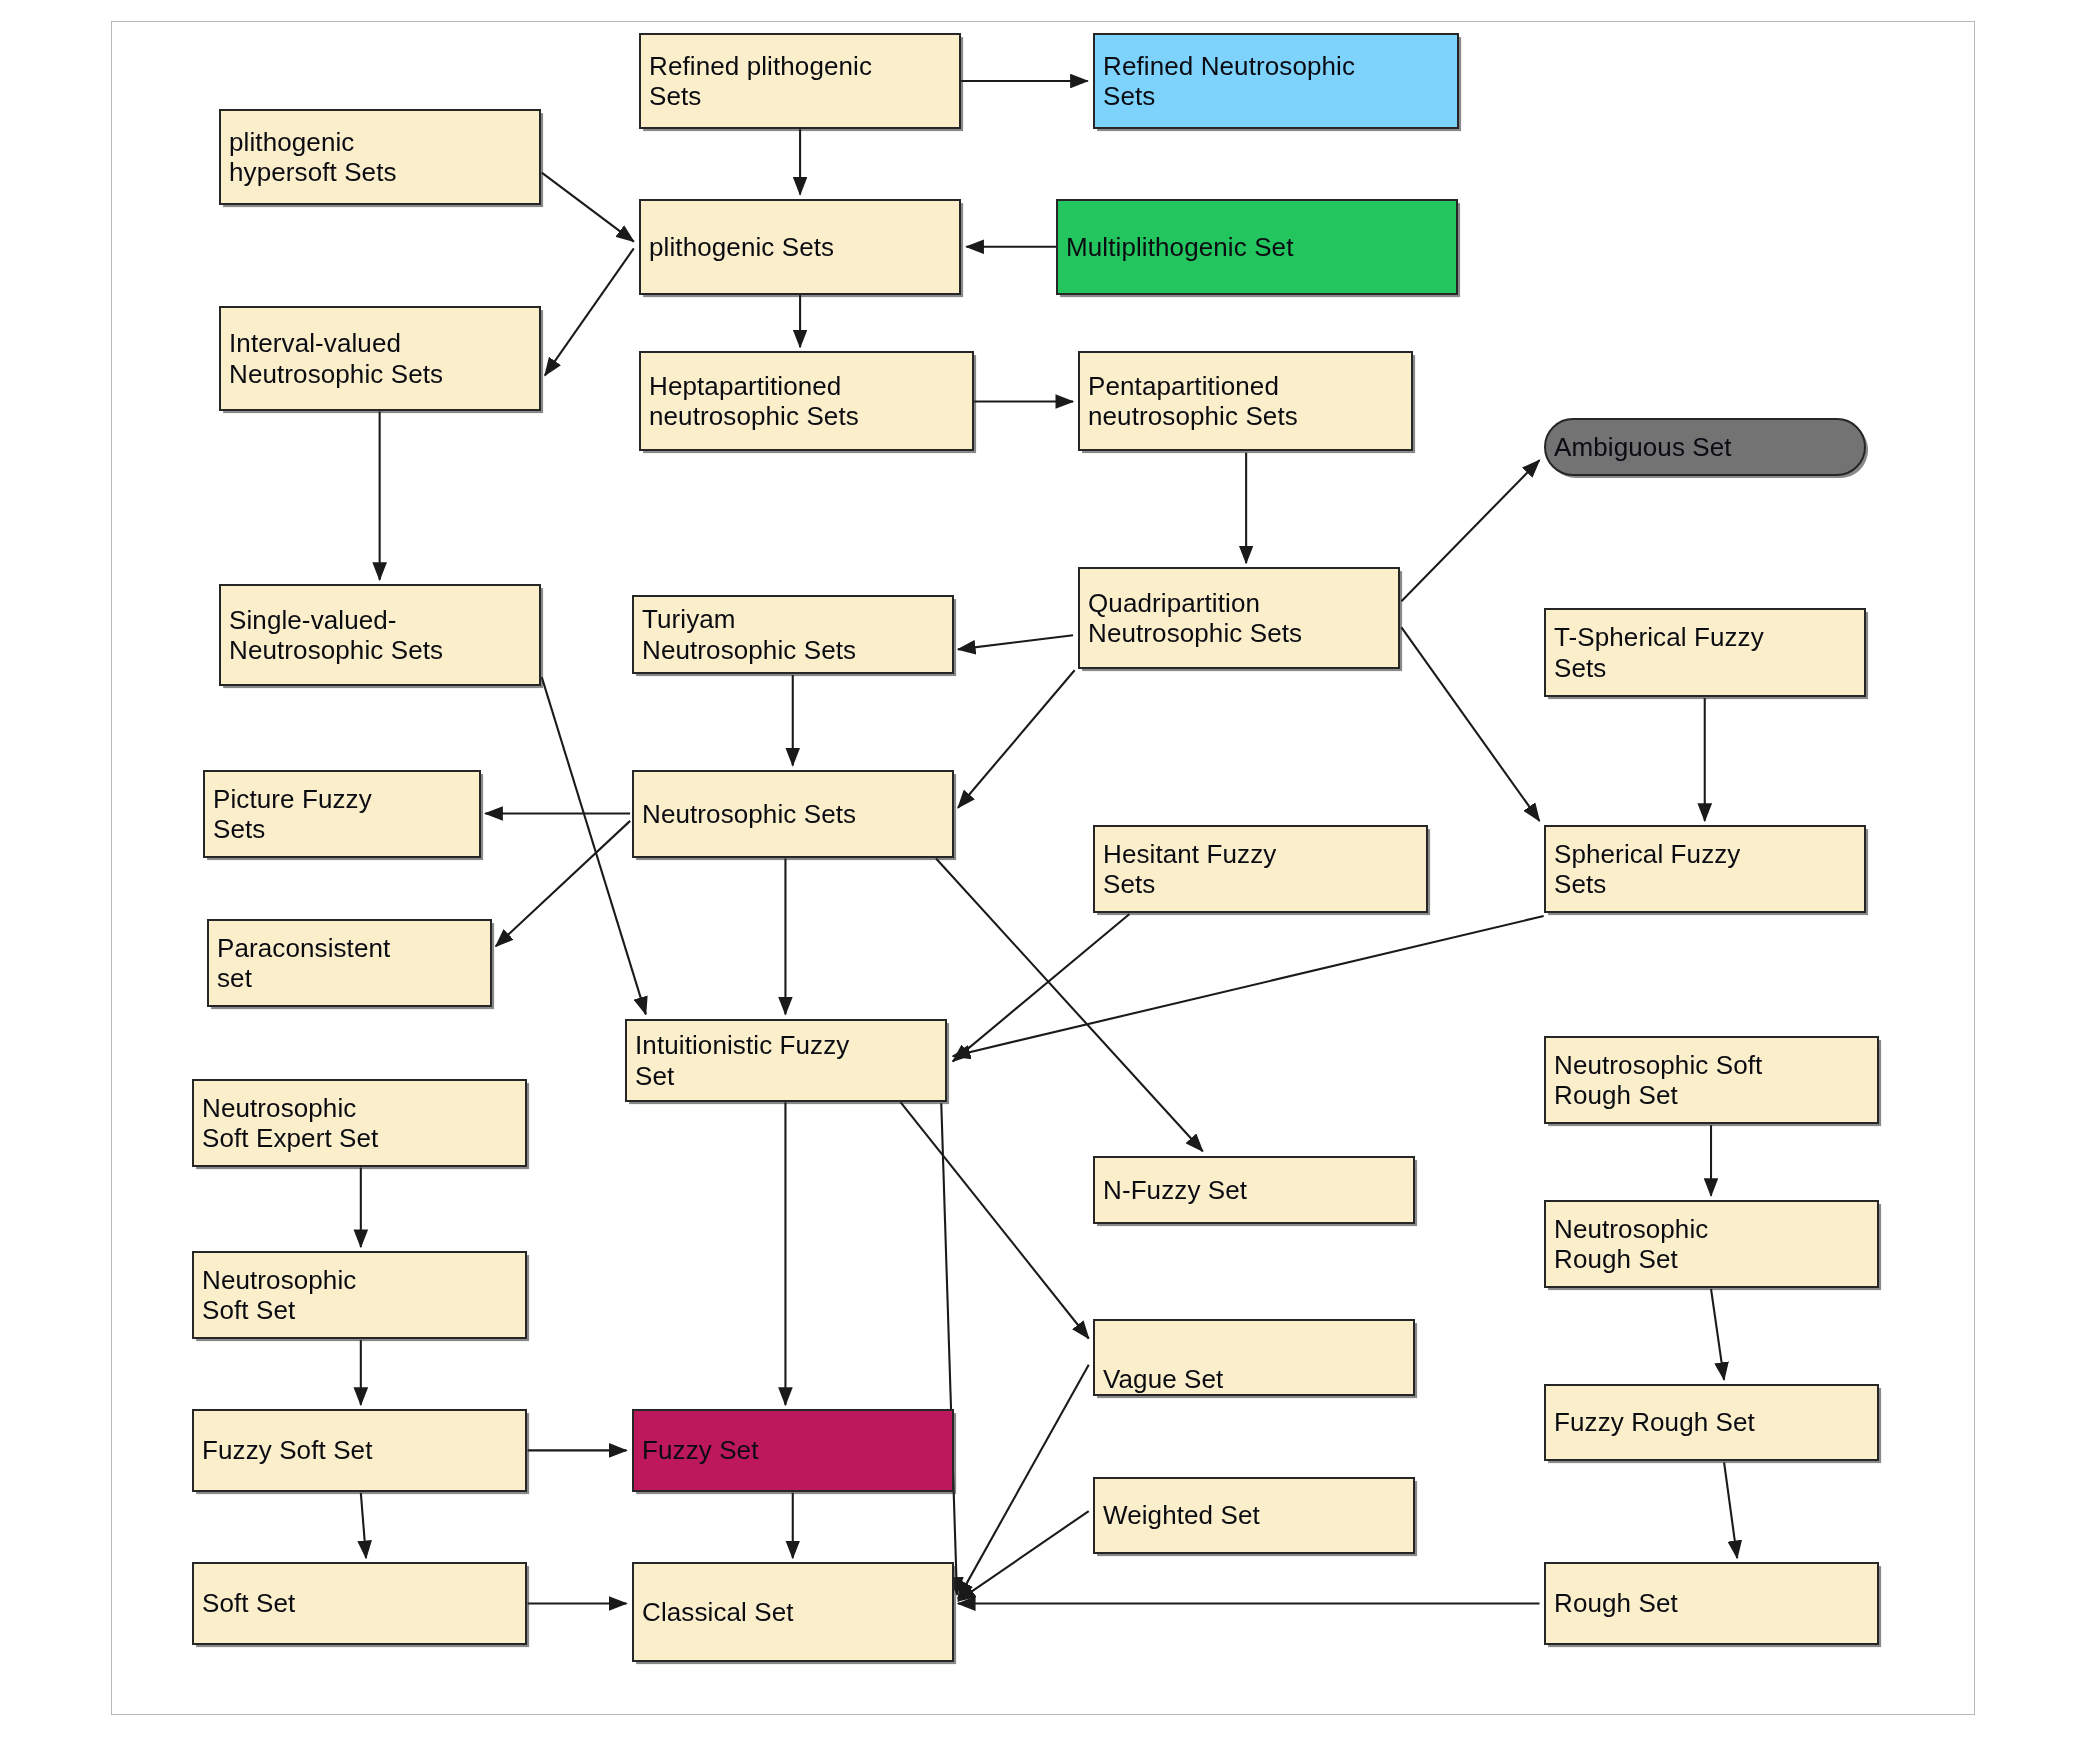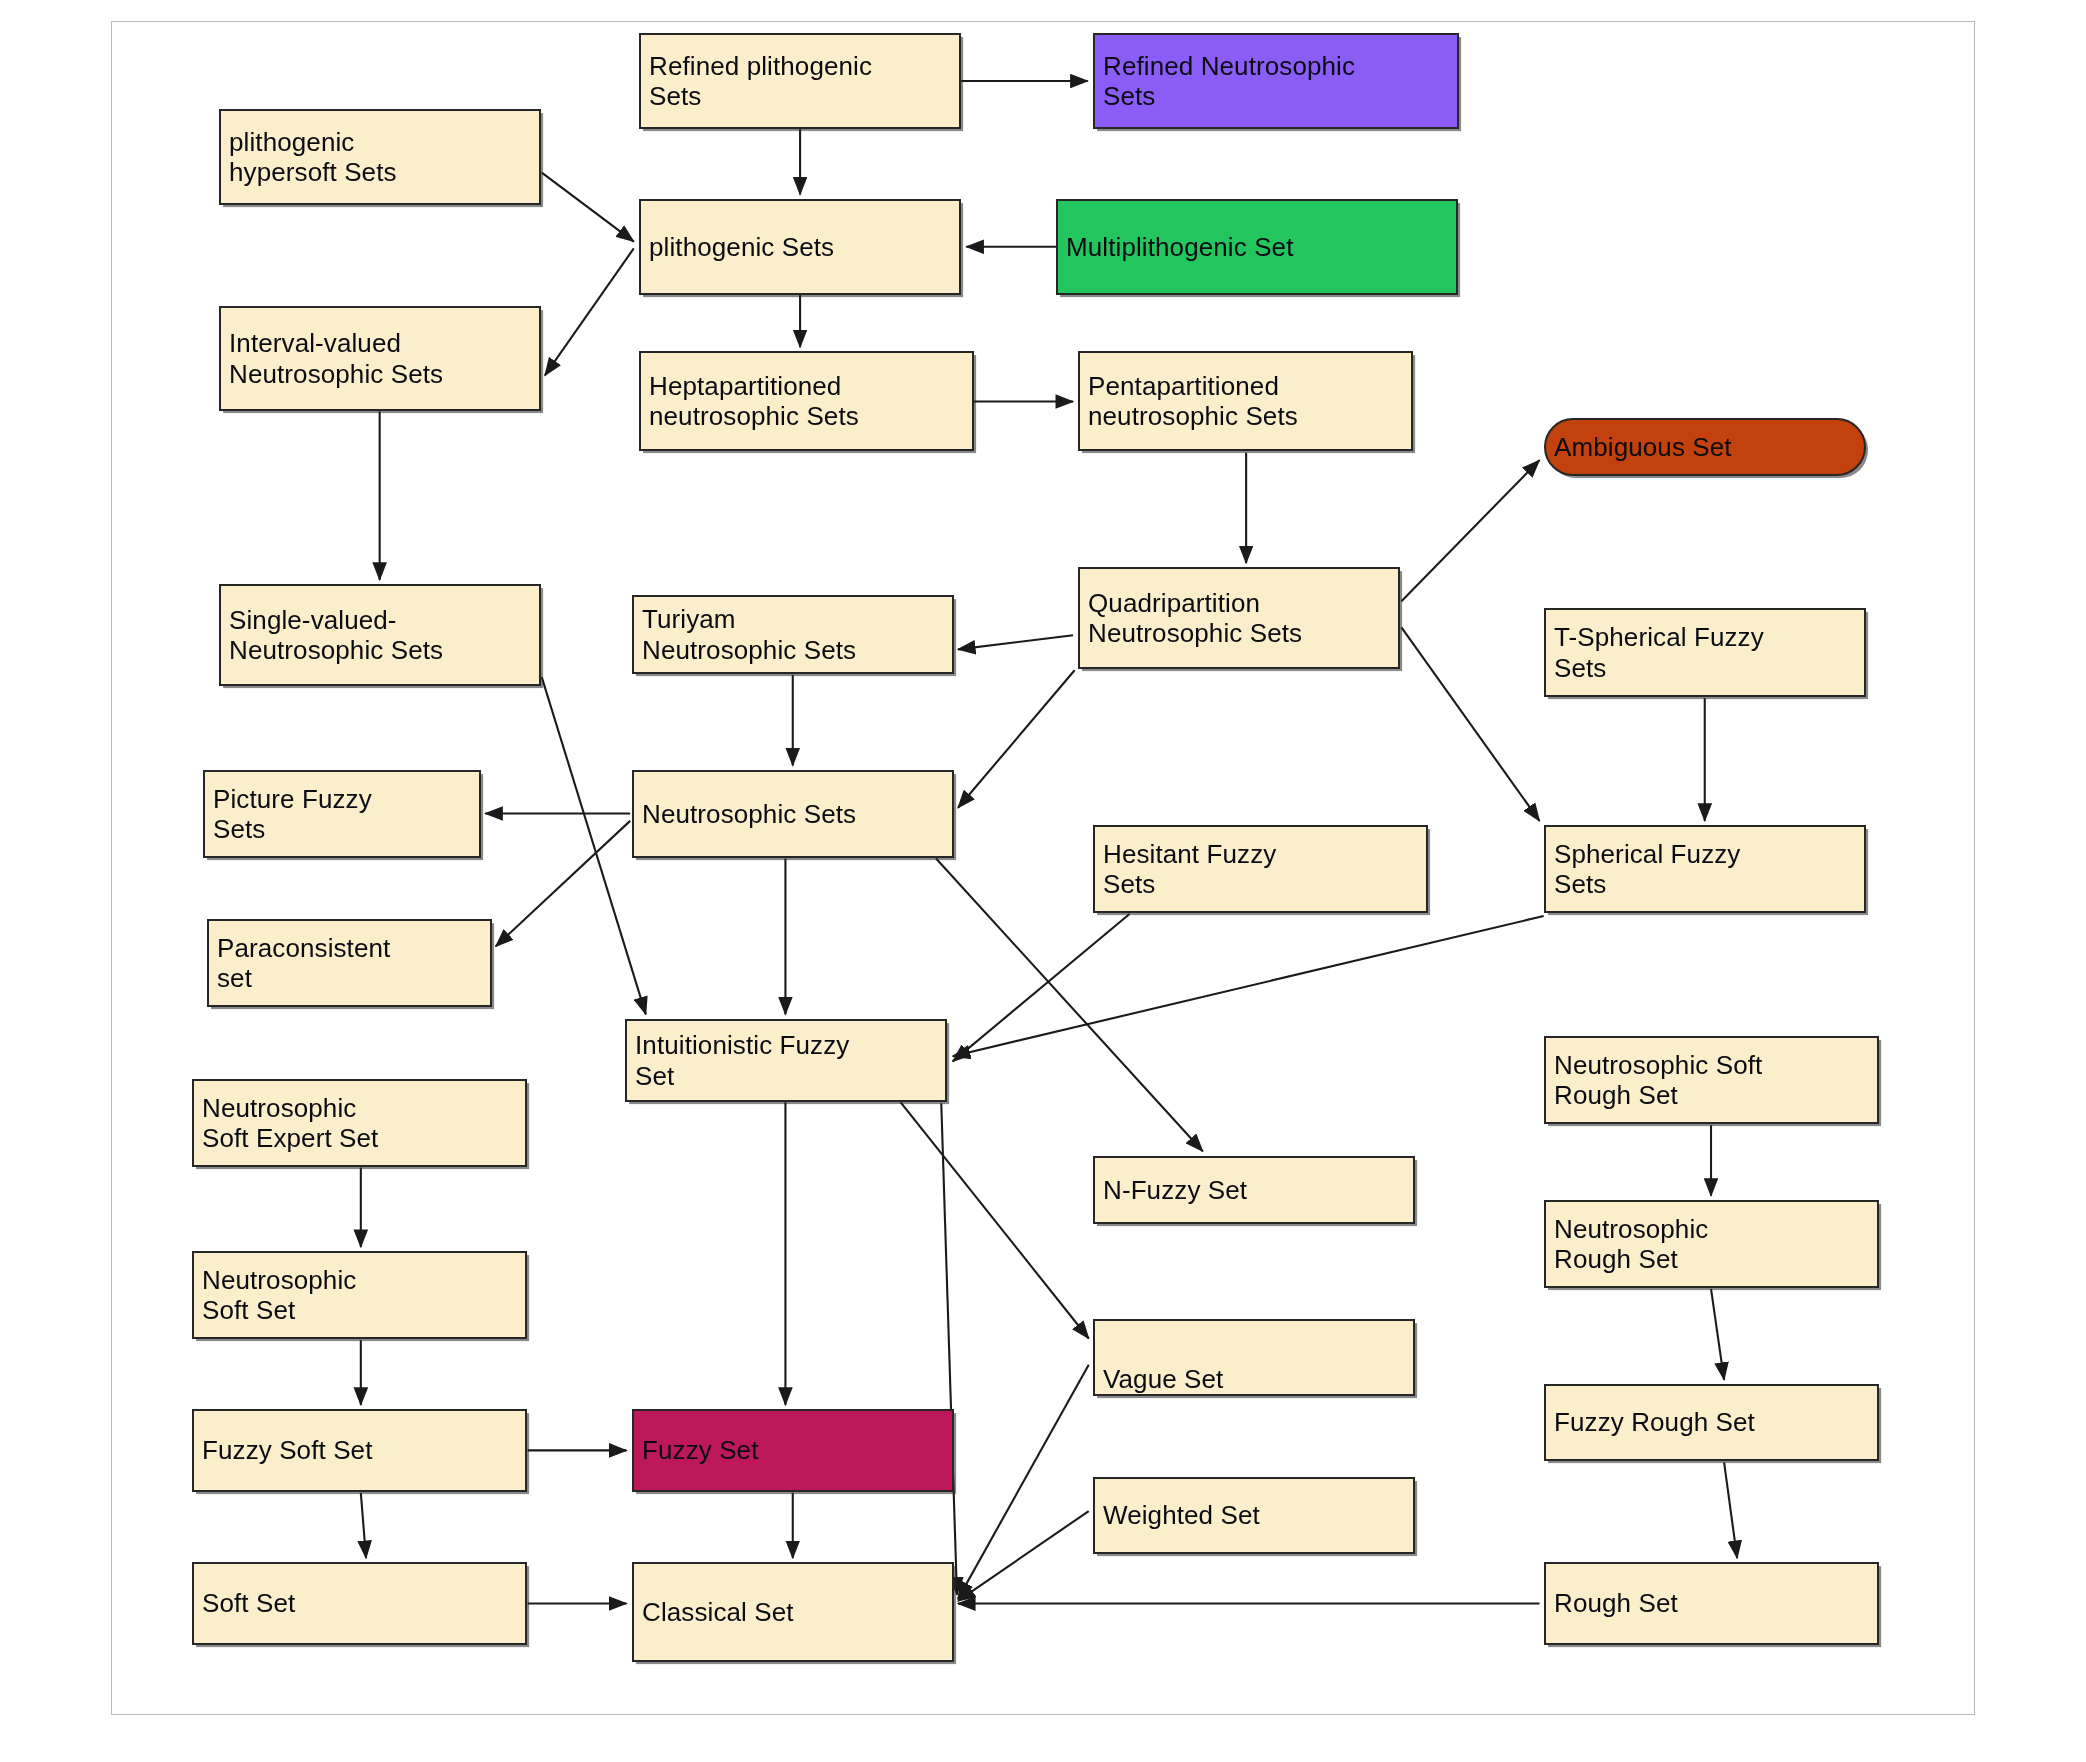--- a/index.html
+++ b/index.html
@@ -99,33 +99,33 @@
         <polyline points="1516,2855 1516,2980" fill="none" stroke="#1a1a1a" stroke-width="4" marker-end="url(#arrowhead)"></polyline>
         <polyline points="3272,2152 3272,2287" fill="none" stroke="#1a1a1a" stroke-width="4" marker-end="url(#arrowhead)"></polyline>
         <polyline points="3272,2465 3297,2639" fill="none" stroke="#1a1a1a" stroke-width="4" marker-end="url(#arrowhead)"></polyline>
         <polyline points="3297,2797 3322,2980" fill="none" stroke="#1a1a1a" stroke-width="4" marker-end="url(#arrowhead)"></polyline>
         <polyline points="2944,3067 1832,3067" fill="none" stroke="#1a1a1a" stroke-width="4" marker-end="url(#arrowhead)"></polyline>
       </g>
   </svg>
   <div id="nodes-layer">
       <div class="node" style="left: 639px; top: 33px; width: 322px; height: 96px; background: rgb(251, 238, 203); border-color: rgb(38, 38, 38);"><span>Refined plithogenic
 Sets</span></div>
-      <div class="node" style="left: 1093px; top: 33px; width: 366px; height: 96px; background: #8b5cf6; border-color: rgb(38, 38, 38);"><span>Refined Neutrosophic
+      <div class="node" style="left: 1093px; top: 33px; width: 366px; height: 96px; background: #7dd3fc; border-color: rgb(38, 38, 38);"><span>Refined Neutrosophic
 Sets</span></div>
       <div class="node" style="left: 219px; top: 109px; width: 322px; height: 96px; background: rgb(251, 238, 203); border-color: rgb(38, 38, 38);"><span>plithogenic
 hypersoft Sets</span></div>
       <div class="node" style="left: 639px; top: 199px; width: 322px; height: 96px; background: rgb(251, 238, 203); border-color: rgb(38, 38, 38);"><span>plithogenic Sets</span></div>
       <div class="node" style="left: 1056px; top: 199px; width: 402px; height: 96px; background: #22c55e; border-color: rgb(38, 38, 38);"><span>Multiplithogenic  Set</span></div>
       <div class="node" style="left: 219px; top: 306px; width: 322px; height: 105px; background: rgb(251, 238, 203); border-color: rgb(38, 38, 38);"><span>Interval-valued
 Neutrosophic  Sets</span></div>
       <div class="node" style="left: 639px; top: 351px; width: 335px; height: 100px; background: rgb(251, 238, 203); border-color: rgb(38, 38, 38);"><span>Heptapartitioned
 neutrosophic Sets</span></div>
       <div class="node" style="left: 1078px; top: 351px; width: 335px; height: 100px; background: rgb(251, 238, 203); border-color: rgb(38, 38, 38);"><span>Pentapartitioned
 neutrosophic Sets</span></div>
-      <div class="node" style="left: 1544px; top: 418px; width: 322px; height: 58px; background: #c2410c; border-color: rgb(38, 38, 38); border-radius: 29px;"><span>Ambiguous Set</span></div>
+      <div class="node" style="left: 1544px; top: 418px; width: 322px; height: 58px; background: #737373; border-color: rgb(38, 38, 38); border-radius: 29px;"><span>Ambiguous Set</span></div>
       <div class="node" style="left: 219px; top: 584px; width: 322px; height: 102px; background: rgb(251, 238, 203); border-color: rgb(38, 38, 38);"><span>Single-valued-
 Neutrosophic  Sets</span></div>
       <div class="node" style="left: 632px; top: 595px; width: 322px; height: 79px; background: rgb(251, 238, 203); border-color: rgb(38, 38, 38);"><span>Turiyam
 Neutrosophic  Sets</span></div>
       <div class="node" style="left: 1078px; top: 567px; width: 322px; height: 102px; background: rgb(251, 238, 203); border-color: rgb(38, 38, 38);"><span>Quadripartition
 Neutrosophic Sets</span></div>
       <div class="node" style="left: 1544px; top: 608px; width: 322px; height: 89px; background: rgb(251, 238, 203); border-color: rgb(38, 38, 38);"><span>T-Spherical Fuzzy
 Sets</span></div>
       <div class="node" style="left: 203px; top: 770px; width: 278px; height: 88px; background: rgb(251, 238, 203); border-color: rgb(38, 38, 38);"><span>Picture Fuzzy
 Sets</span></div>

